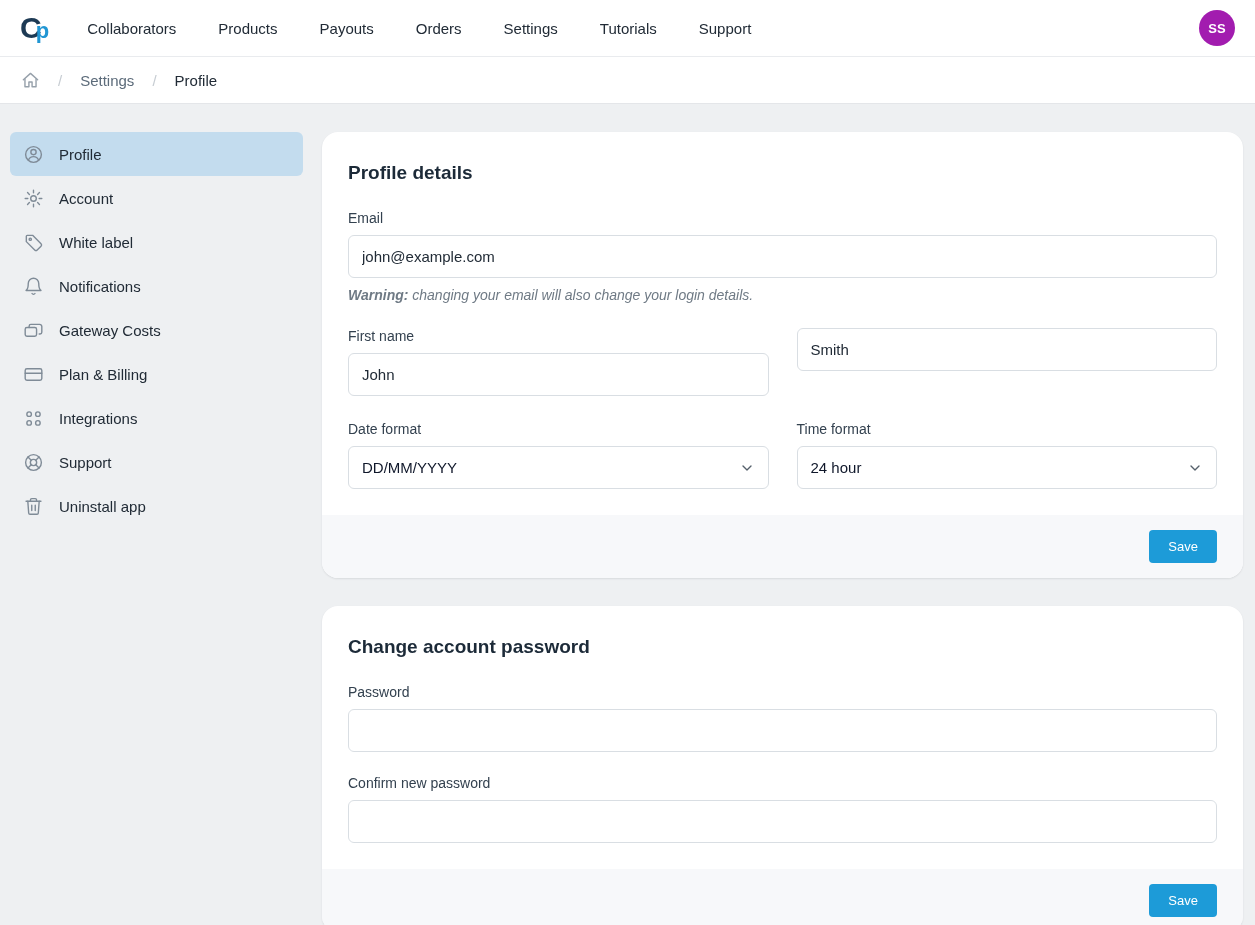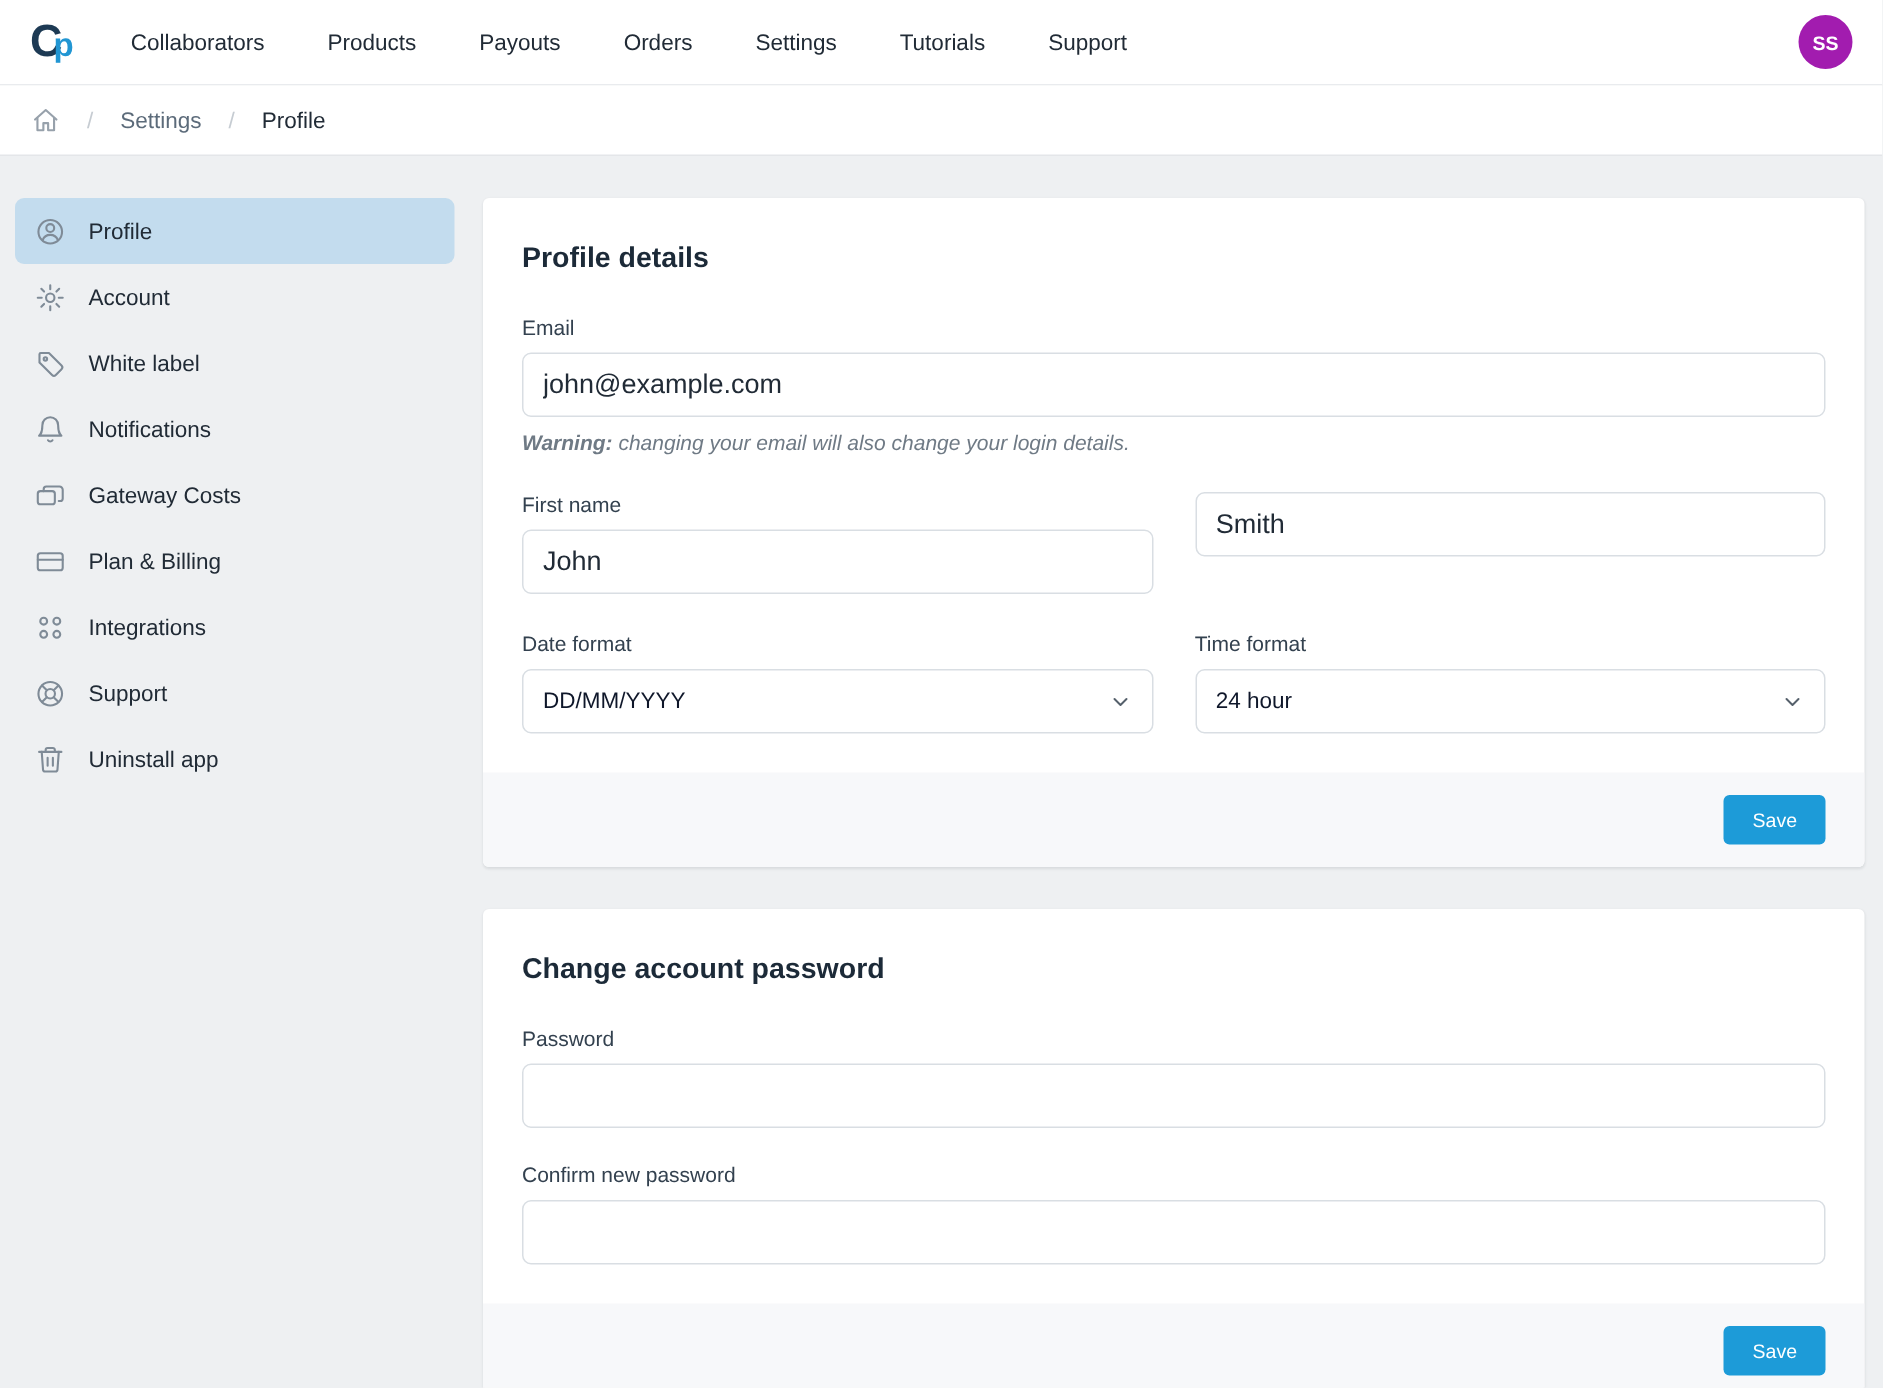--- a/index.html
+++ b/index.html
@@ -55,31 +55,31 @@
     height:44px; display:flex; align-items:center;
     padding:0 13px; border-radius:6px;
     cursor:pointer; color:#212b36; font-size:15px;
   }
   .side-item .icon { color:#7f8b97; display:flex; margin-right:15px; }
   .side-item.active { background:#c3dcee; }
 
   
   .main { flex:1; margin-left:19px; }
   .card {
-    background:#fff; border-radius:4px;
+    background:#fff; border-radius:16px;
     box-shadow:0 1px 2px rgba(20,30,40,.1);
     margin-bottom:28px; overflow:hidden;
   }
   .card-body { padding:26px; }
   .card-title { font-size:19px; font-weight:600; color:#1c2a38; margin:4px 0 26px; }
   .field-label { font-size:14px; color:#33414f; margin-bottom:9px; }
   .text-input {
     width:100%; height:43px;
     border:1px solid #d9dee3; border-radius:6px;
-    padding:0 13px; font-size:18px; color:#212b36;
+    padding:0 13px; font-size:15px; color:#212b36;
     font-family:"Liberation Sans", sans-serif;
     background:#fff; outline:none;
   }
   .warning-note { margin-top:9px; font-size:14px; font-style:italic; color:#6f7a85; }
   .warning-note .w-bold { font-weight:bold; }
   .field-row { display:flex; gap:28px; margin-top:25px; }
   .field-row .field { flex:1; min-width:0; }
   .select-box {
     width:100%; height:43px;
     border:1px solid #d9dee3; border-radius:6px;

